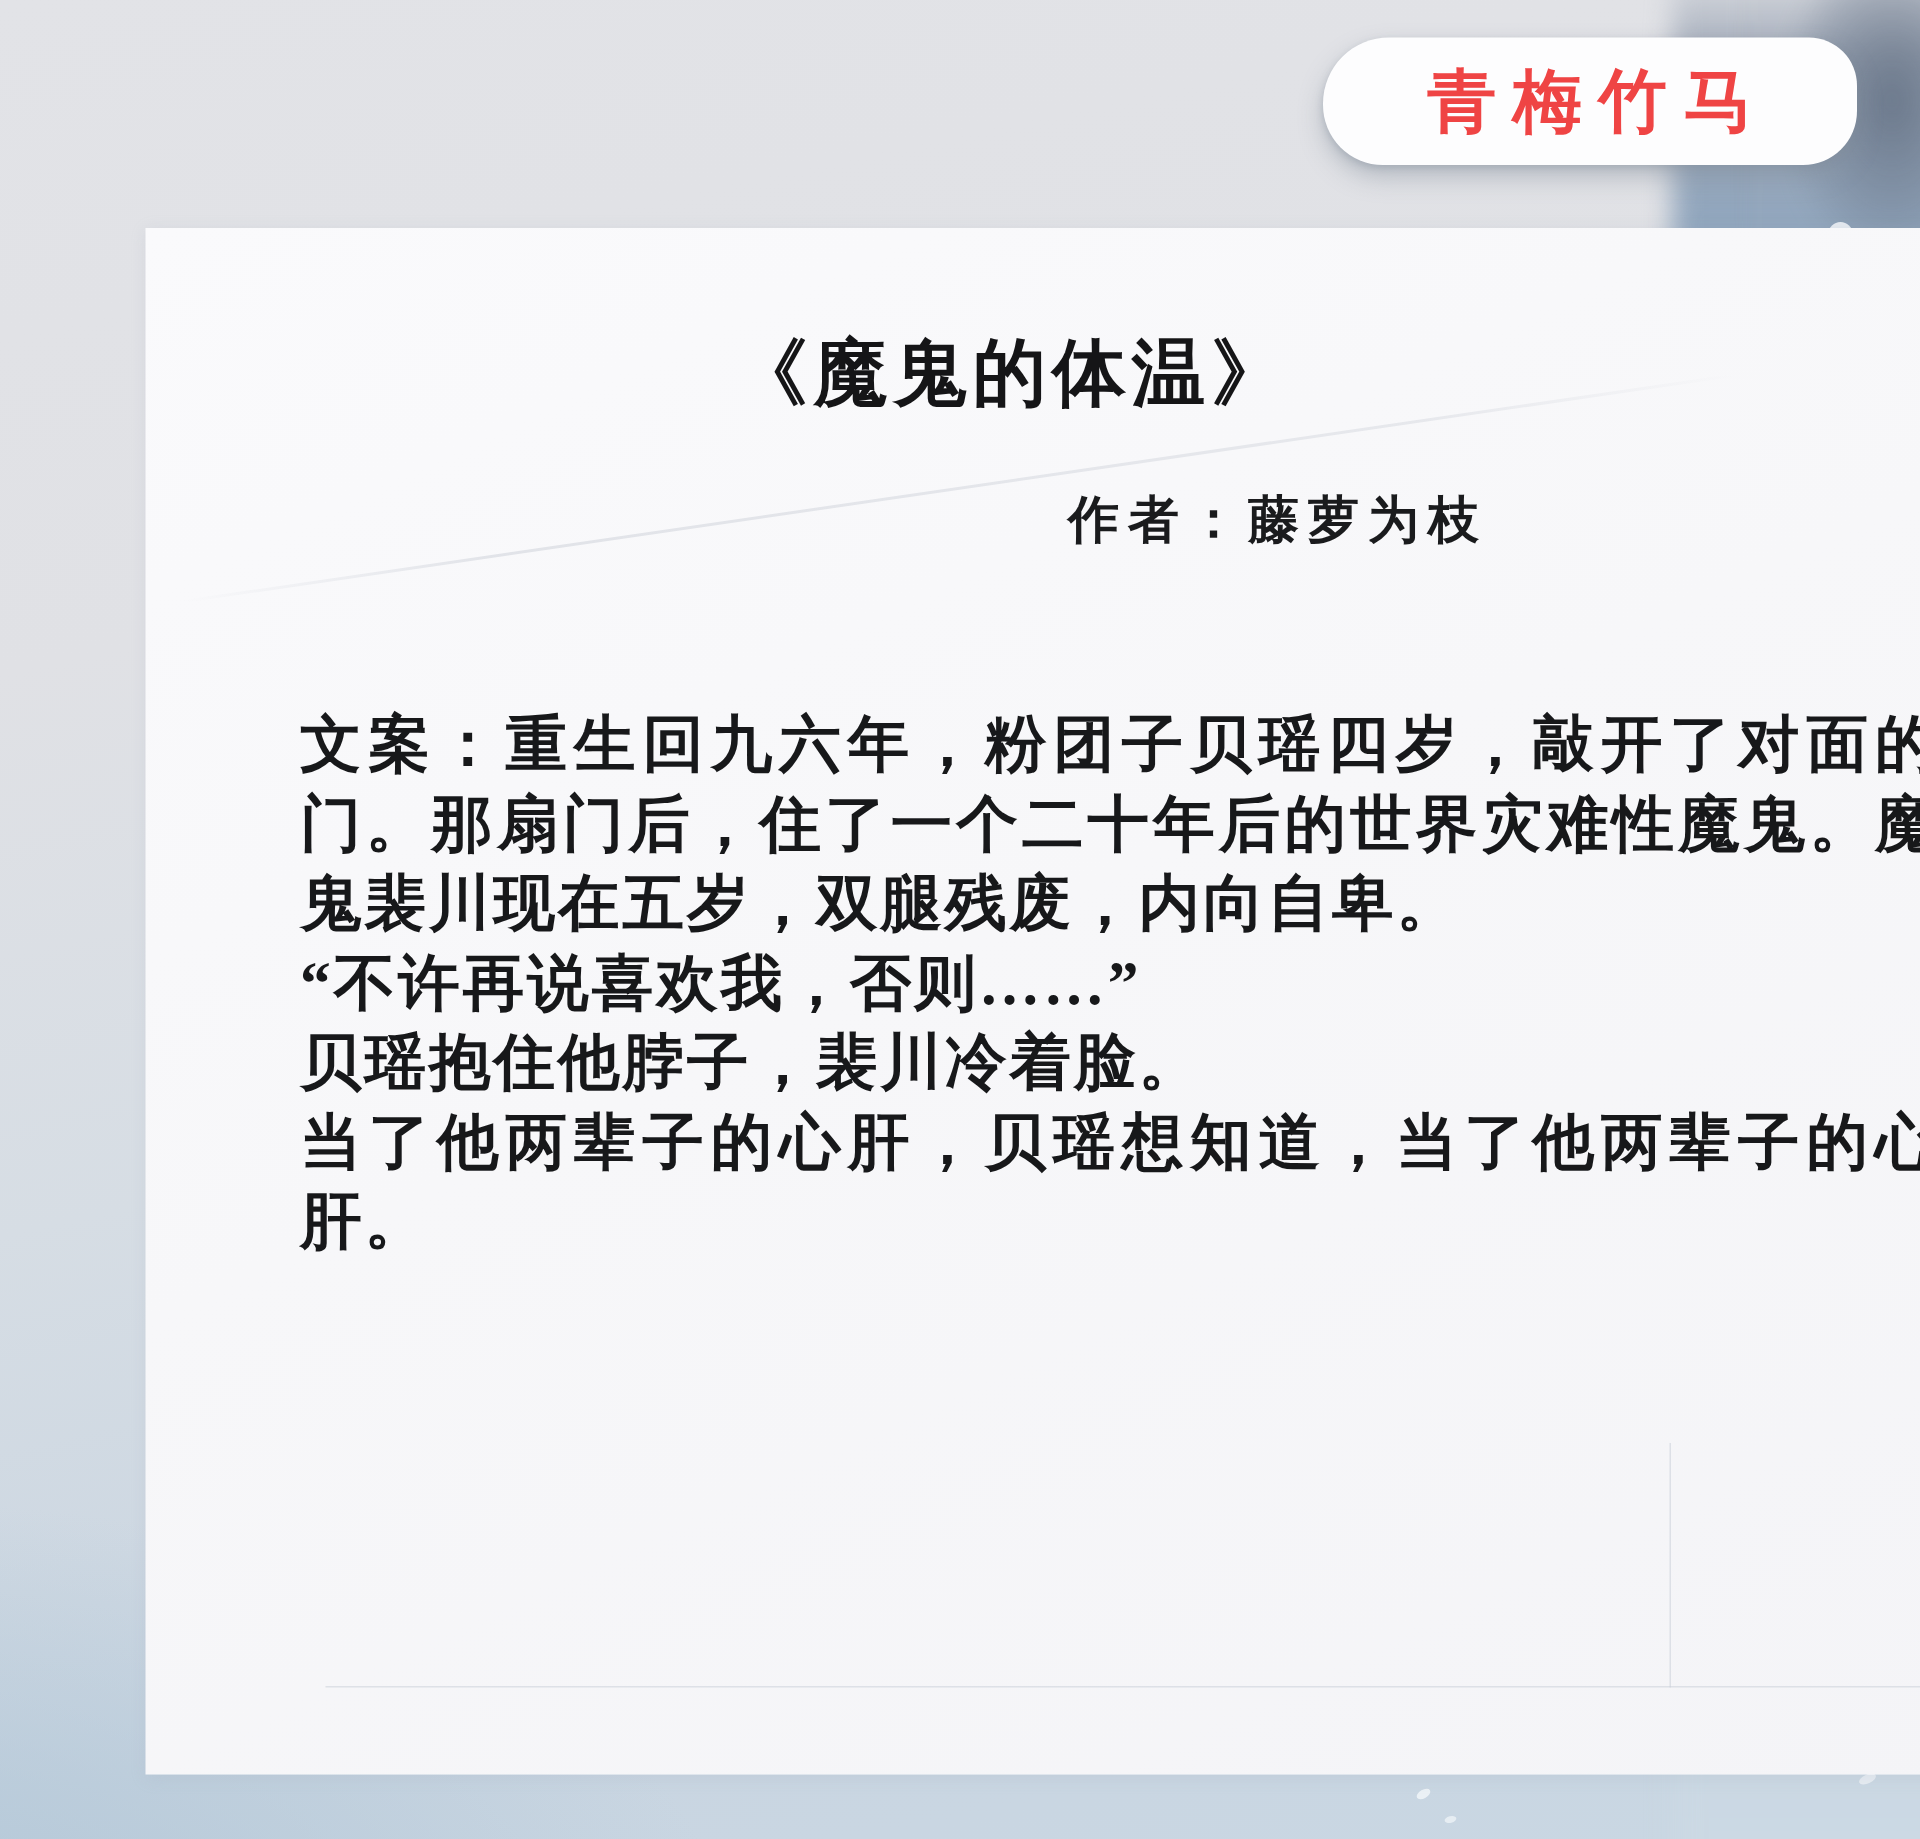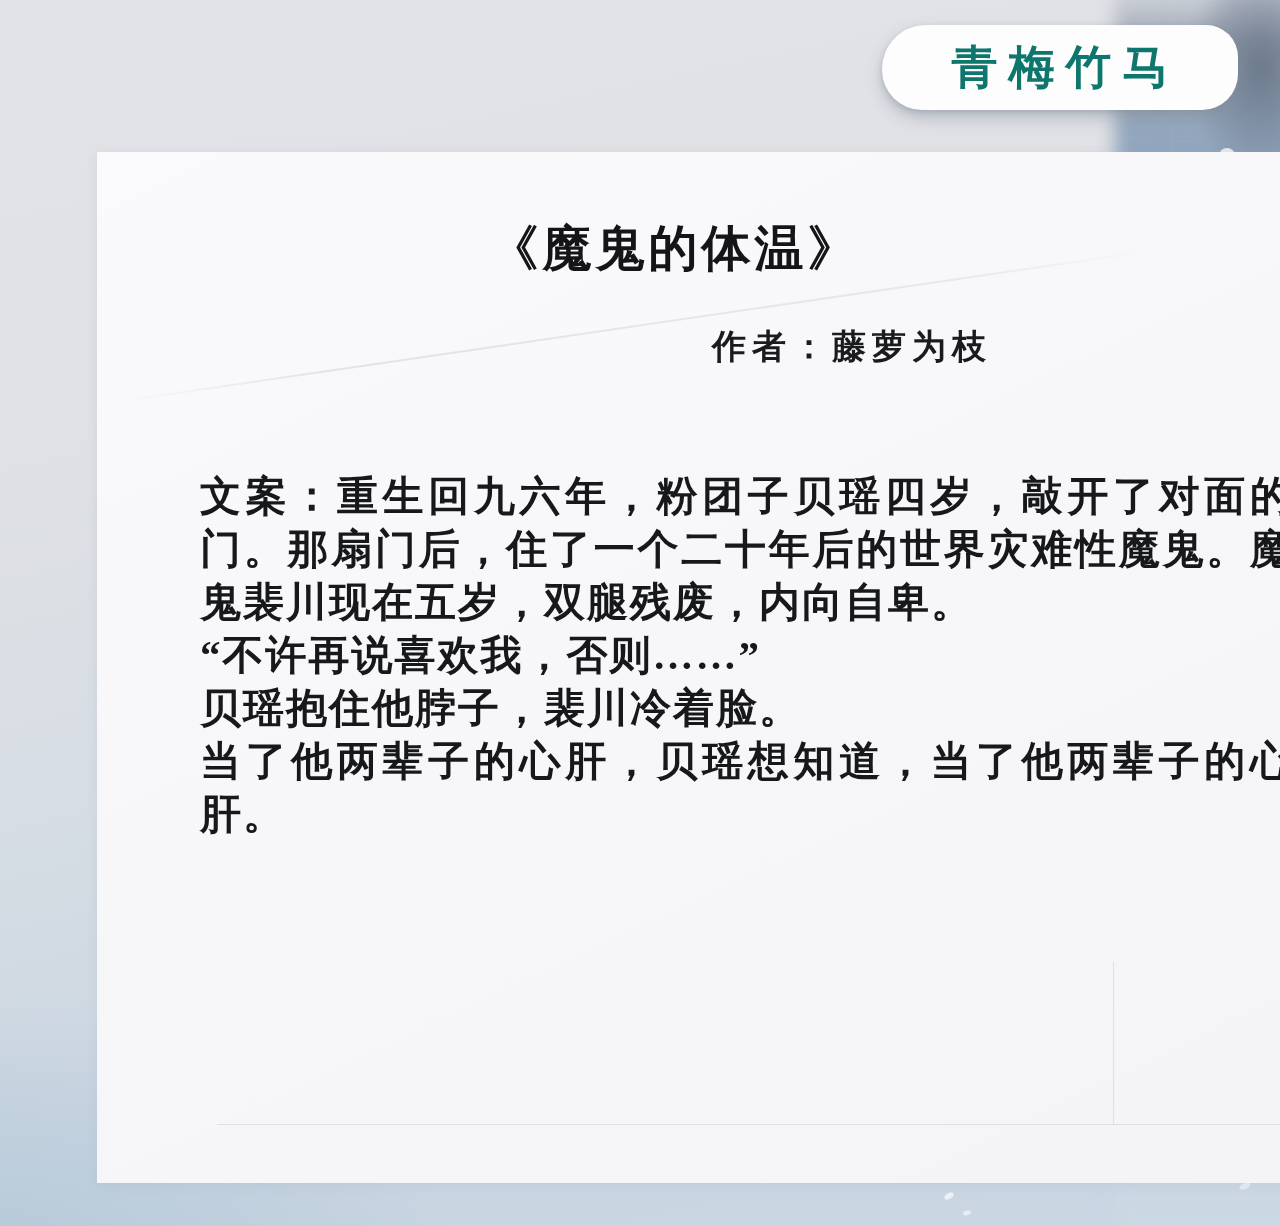--- a/index.html
+++ b/index.html
@@ -51,21 +51,21 @@
   
   .tag {
     position: absolute; left: 882px; top: 25px; width: 356px; height: 85px;
     z-index: 3;
     background: #fdfdfe;
     border-radius: 44px 32px 36px 40px;
     box-shadow: 0 8px 16px rgba(128,139,154,0.45), 0 2px 5px rgba(128,139,154,0.35);
     display: flex; align-items: center; justify-content: center;
   }
   .tag-label {
-    font-size: 46px; font-weight: 700; color: #0f766e;
+    font-size: 46px; font-weight: 700; color: #ef4444;
     letter-spacing: 11px; text-indent: 11px;
     white-space: nowrap;
   }
 
   
   .card {
     position: absolute; left: 97px; top: 152px; width: 1268px; height: 1031px;
     z-index: 2;
     background: linear-gradient(155deg, #fafafc 0%, #f7f7f9 45%, #f4f4f7 100%);
     box-shadow: 0 2px 10px rgba(160,170,185,0.22);

